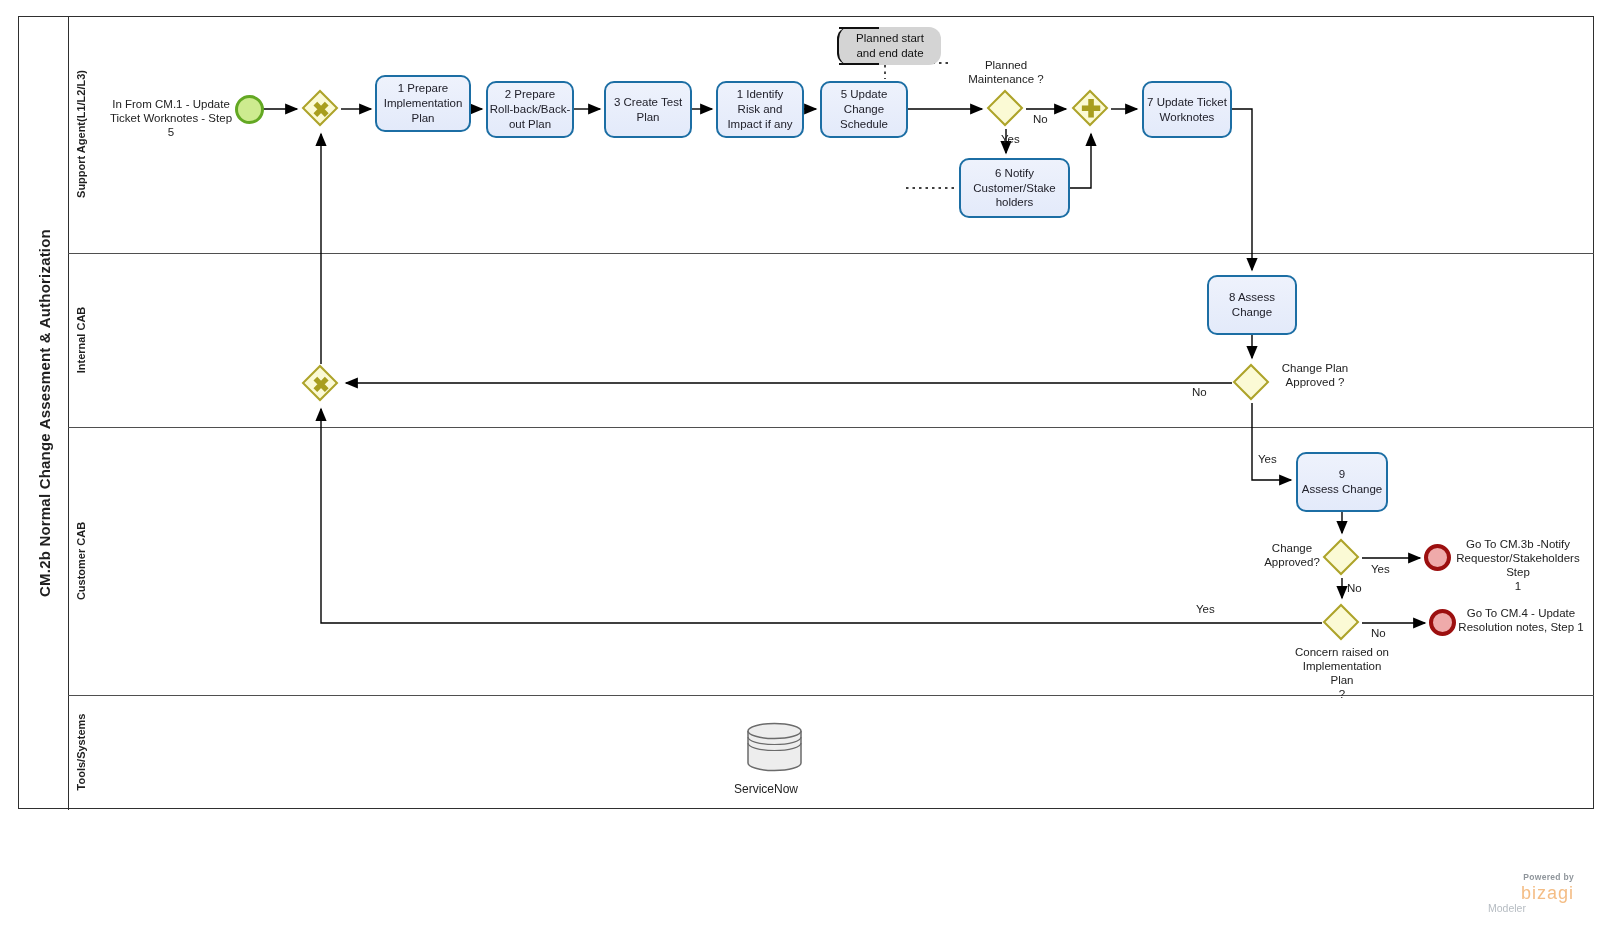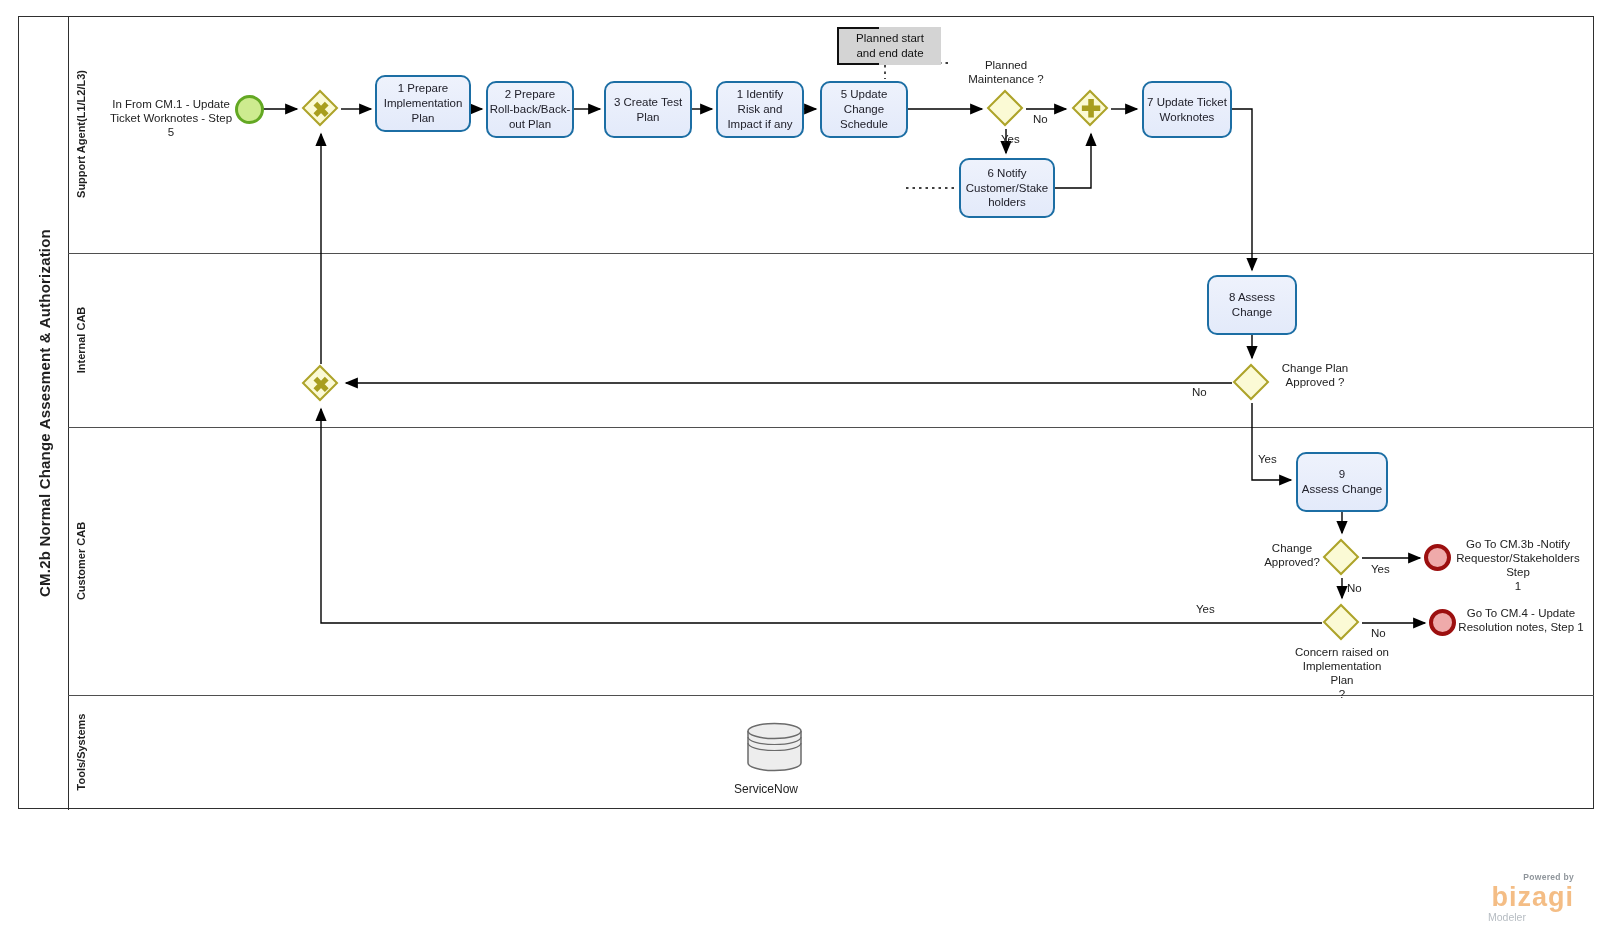--- a/index.html
+++ b/index.html
@@ -52,31 +52,31 @@
     font-size:11.5px; line-height:1.3; white-space:pre-line; color:#111;
     box-sizing:border-box;
   }
   .note::before, .note::after {
     content:""; position:absolute; left:0; height:0; border-top:2px solid #101010;
   }
   .note::before { top:0; } .note::after { bottom:0; }
   .note.cap40::before, .note.cap40::after { width:40px; }
   .note.cap60::before, .note.cap60::after { width:60px; }
   .note.cap84::before, .note.cap84::after { width:84px; }
-  .note-center { display:flex; align-items:center; justify-content:center; text-align:center; }
+  .note-center { display:flex; align-items:center; justify-content:center; text-align:center;border-radius:12px; }
   .note-left { padding:6px 4px 4px 7px; text-align:left; }
   
   .lbl {
     font-size:11.5px; line-height:1.22; color:#222;
     white-space:pre-line; text-align:center;
   }
   
   .logo { text-align:right; line-height:1; }
   .logo .pow { font-size:8.5px; font-weight:bold; color:#8f959b; letter-spacing:.3px; }
-  .logo .brand { font-size:27px; font-weight:bold; color:#f4bd85; letter-spacing:1px; margin-top:2px; }
+  .logo .brand { font-size:18px; font-weight:normal; color:#f4bd85; letter-spacing:1px; margin-top:2px; }
   .logo .prod { font-size:10.5px; color:#b6bcc2; text-align:left; margin-top:1px; }
 </style>
 </head>
 <body>
 
 <div id="canvas">
 
   <div class="abs pool-border" style="left:18px;top:16px;width:1574px;height:791px"></div>
   <div class="abs vline" style="left:68px;top:16px;height:794px"></div>
   <div class="abs lane-line" style="left:68px;top:253px;width:1526px"></div>
@@ -142,21 +142,21 @@
 Roll-back/Back-
 out Plan</div>
   <div class="abs task" style="left:604px;top:81px;width:88px;height:57px">3 Create Test
 Plan</div>
   <div class="abs task" style="left:716px;top:81px;width:88px;height:57px">1 Identify
 Risk and
 Impact if any</div>
   <div class="abs task" style="left:820px;top:81px;width:88px;height:57px">5 Update
 Change
 Schedule</div>
-  <div class="abs task" style="left:959px;top:158px;width:96px;height:60px">6 Notify
+  <div class="abs task" style="left:959px;top:158px;width:111px;height:60px">6 Notify
 Customer/Stake
 holders</div>
   <div class="abs task" style="left:1142px;top:81px;width:90px;height:57px">7 Update Ticket
 Worknotes</div>
   <div class="abs task" style="left:1207px;top:275px;width:90px;height:60px">8 Assess
 Change</div>
   <div class="abs task" style="left:1296px;top:452px;width:92px;height:60px">9
 Assess Change</div>
 
   <div class="abs gw" style="left:301px;top:89px">

